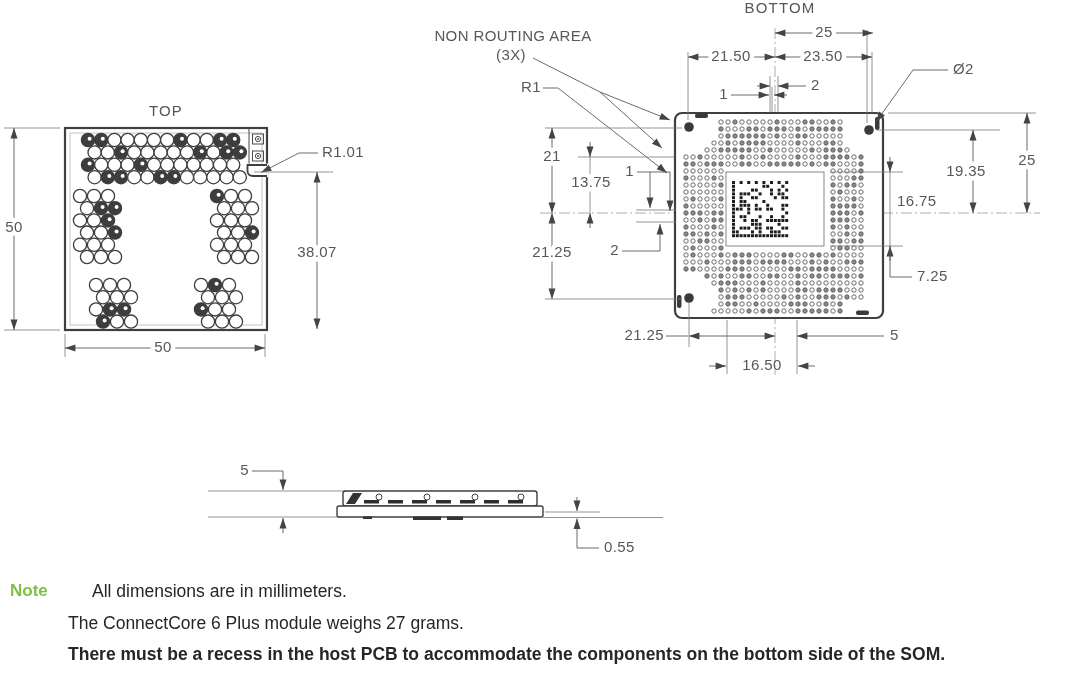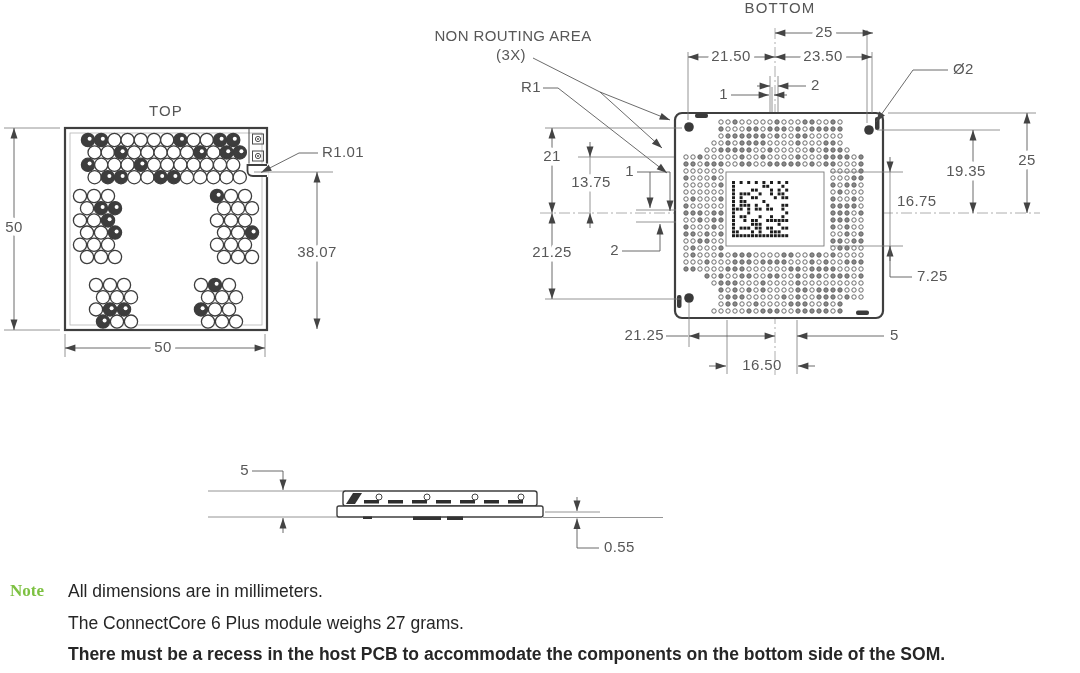--- a/index.html
+++ b/index.html
@@ -8,21 +8,21 @@
   svg{position:absolute;left:0;top:0;}
   .ln  {stroke:#4a4a4a;stroke-width:1;fill:none;}
   .ln2 {stroke:#3f3f3f;stroke-width:2.2;fill:#fff;}
   .ext {stroke:#7a7a7a;stroke-width:0.8;fill:none;}
   .dimln{stroke:#5a5a5a;stroke-width:0.9;fill:none;}
   .cl  {stroke:#9a9a9a;stroke-width:0.8;fill:none;stroke-dasharray:11 3 2 3;}
   .dim {font-family:"Liberation Sans",sans-serif;font-size:15px;fill:#585858;letter-spacing:0.4px;}
   .halo{paint-order:stroke;stroke:#fff;stroke-width:9px;stroke-linejoin:round;}
   .ttl {font-family:"Liberation Sans",sans-serif;font-size:15px;fill:#565656;letter-spacing:1.2px;}
   .note-line{position:absolute;left:68px;font-size:17.5px;color:#262626;white-space:nowrap;}
-  .note-label{position:absolute;left:10px;font-size:17px;font-weight:bold;font-family:Liberation Serif, serif;}
+  .note-label{position:absolute;left:10px;font-size:17px;font-weight:bold;}
 </style>
 </head>
 <body>
 
 <div id="page">
 <svg width="1080" height="673" viewBox="0 0 1080 673">
   <defs>
     <marker id="arw" markerUnits="userSpaceOnUse" markerWidth="12" markerHeight="9" refX="11.2" refY="4.5" orient="auto-start-reverse">
       <path d="M0.8,1 L11.2,4.5 L0.8,8 Z" fill="#444"></path>
     </marker>
@@ -984,16 +984,16 @@
     <g>
       <line class="dimln" x1="577" y1="497" x2="577" y2="511" marker-end="url(#arw)"></line>
       <line class="dimln" x1="577" y1="532" x2="577" y2="518.5" marker-end="url(#arw)"></line>
       <path class="dimln" d="M577,532 L577,548 L599,548"></path>
       <text class="dim" x="604" y="548" text-anchor="start" dominant-baseline="middle">0.55</text>
     </g>
   </g>
 </svg>
 
 <div class="note-label" style="top: 581px; color: rgb(125, 193, 66);">Note</div>
-<div class="note-line" style="top:581px;">All dimensions are in millimeters.</div>
+<div class="note-line" style="top:581px;margin-left:24px;">All dimensions are in millimeters.</div>
 <div class="note-line" style="top:613px;text-align:center;">The ConnectCore 6 Plus module weighs 27 grams.</div>
 <div class="note-line" style="top:644px;font-weight:bold;">There must be a recess in the host PCB to accommodate the components on the bottom side of the SOM.</div>
 </div>
 
 </body></html>

